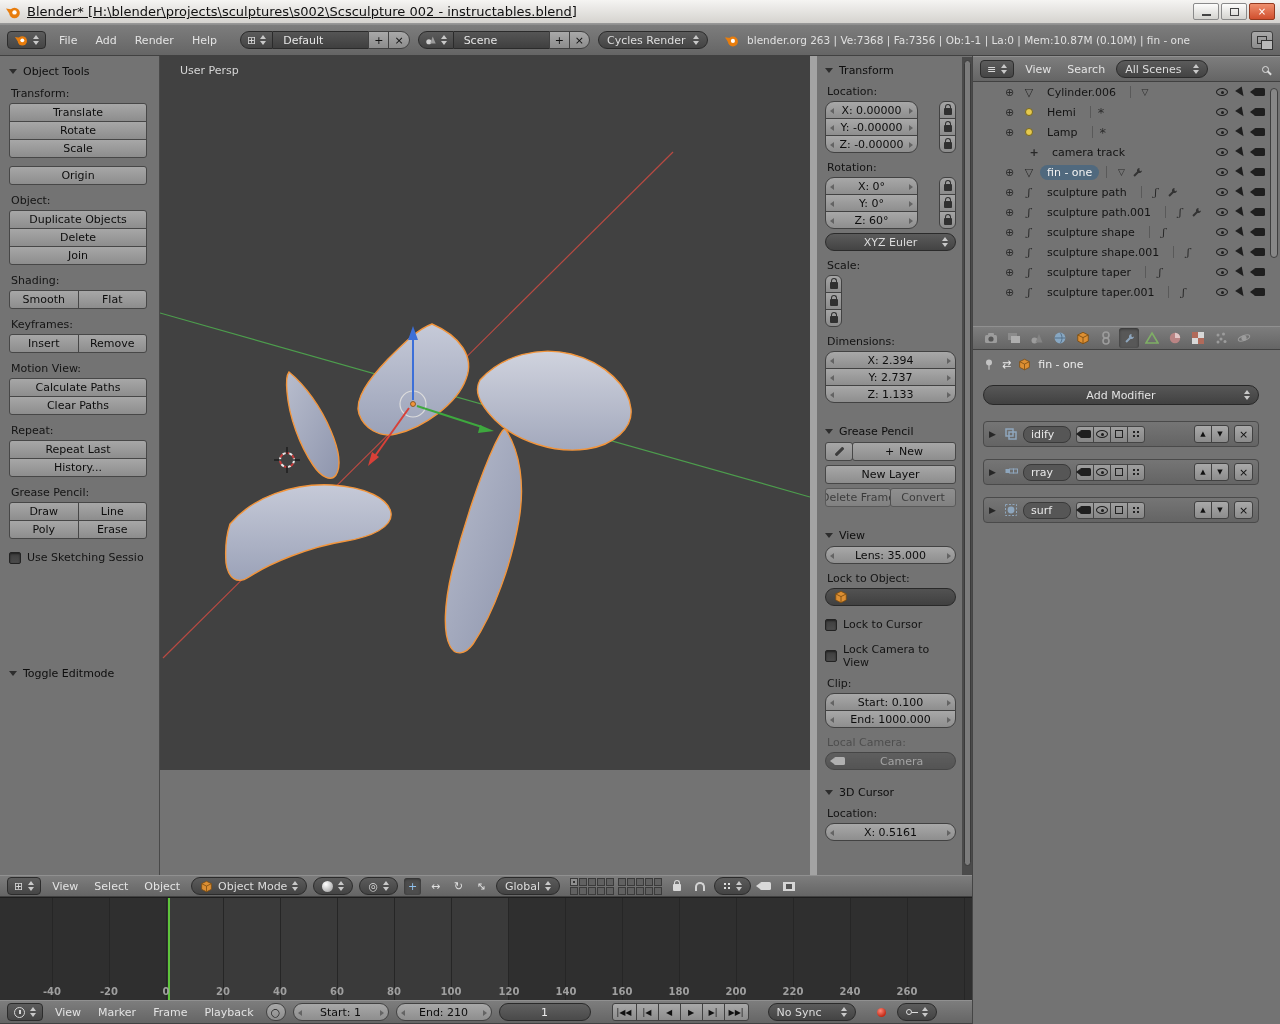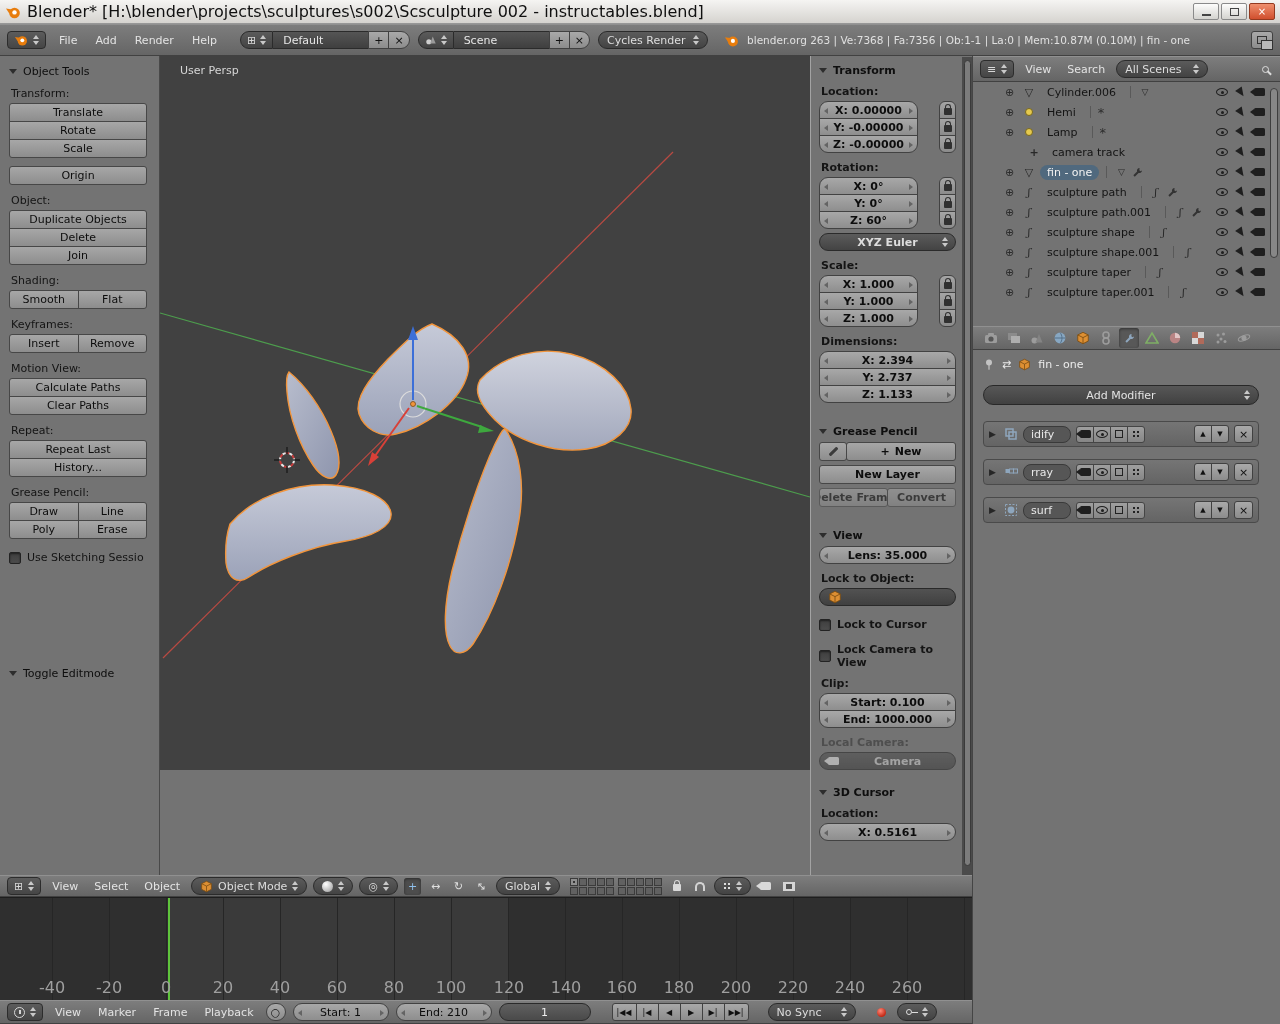--- a/index.html
+++ b/index.html
@@ -3,21 +3,21 @@
 <meta charset="utf-8">
 <style>
 *{margin:0;padding:0;box-sizing:border-box;}
 html,body{width:1280px;height:1024px;overflow:hidden;}
 body{font-family:"DejaVu Sans","Liberation Sans",sans-serif;font-size:11px;background:#737373;color:#111;}
 #win{position:relative;width:1280px;height:1024px;background:#737373;overflow:hidden;}
 .abs{position:absolute;}
 
 
 #titlebar{left:0;top:0;width:1280px;height:24px;background:linear-gradient(#f5f4f2,#d5d3cf);border-bottom:1px solid #979797;display:flex;align-items:center;padding:0 5px;gap:6px;}
-#titlebar .title{font-size:16px;color:#101010;white-space:nowrap;overflow:hidden;}
+#titlebar .title{font-size:13px;color:#101010;white-space:nowrap;overflow:hidden;text-decoration:underline;}
 .tb-btns{margin-left:auto;display:flex;gap:2px;}
 .tb-btn{width:26px;height:17px;border:1px solid #8a8a8a;border-radius:2px;background:linear-gradient(#fdfdfc,#d4d3cf);display:flex;align-items:center;justify-content:center;font-size:10px;color:#333;}
 .tb-btn.close{background:linear-gradient(#ef8f6d,#d04f2e);border-color:#933a20;color:#fff;}
 .mini-line{width:9px;height:2px;background:#444;margin-top:7px;}
 .maxi-box{width:9px;height:8px;border:1.5px solid #444;}
 
 
 .bar{background:linear-gradient(#7d7d7d,#656565);border-top:1px solid #909090;border-bottom:1px solid #414141;}
 .bar-inner{display:flex;align-items:center;height:100%;padding:0 7px;gap:8px;}
 .menu{color:#e3e3e3;padding:0 5px;white-space:nowrap;}
@@ -61,21 +61,21 @@
 .hpair.rall .tbtn:last-child{border-radius:0 3px 3px 0;}
 .chkrow{display:flex;align-items:center;gap:6px;margin-top:12px;color:#141414;}
 .chk{width:12px;height:12px;flex:0 0 12px;background:linear-gradient(#3f3f3f,#4c4c4c);border:1px solid #232323;border-radius:2px;box-shadow:inset 0 1px 2px rgba(0,0,0,.5);}
 
 
 #vpcanvas{left:160px;top:56px;width:650px;height:714px;background:#414141;overflow:hidden;}
 .vp-text{position:absolute;color:#d6d6d6;font-size:11px;white-space:nowrap;}
 .ax-label{position:absolute;font-size:10px;}
 
 
-#npanel{left:810px;top:56px;width:152px;height:819px;background:#737373;border-left:1px solid #a3a3a3;padding:5px 6px 0 8px;overflow:hidden;font-weight:bold;}
+#npanel{left:810px;top:56px;width:152px;height:819px;background:#737373;border-left:7px solid #a3a3a3;padding:5px 6px 0 8px;overflow:hidden;}
 .nlabel{margin:8px 0 3px 2px;color:#141414;}
 .nlabel.muted,.muted-txt{color:#4e4e4e;}
 .nfield{height:18px;background:linear-gradient(#a8a8a8,#8e8e8e);border:1px solid #424242;border-radius:9px;display:flex;align-items:center;justify-content:center;color:#0d0d0d;position:relative;white-space:nowrap;}
 .nfield::before{content:"";position:absolute;left:4px;top:6px;border-top:3px solid transparent;border-bottom:3px solid transparent;border-right:4px solid rgba(0,0,0,.35);}
 .nfield::after{content:"";position:absolute;right:4px;top:6px;border-top:3px solid transparent;border-bottom:3px solid transparent;border-left:4px solid rgba(0,0,0,.35);}
 .fstack .nfield{border-radius:0;}
 .fstack .nfield + .nfield{margin-top:-1px;}
 .fstack .nfield:first-child{border-radius:9px 9px 0 0;}
 .fstack .nfield:last-child{border-radius:0 0 9px 9px;}
 .lockrow{display:flex;gap:21px;}
@@ -133,21 +133,21 @@
 .layers{display:flex;gap:4px;margin-left:4px;}
 .lgrp{display:grid;grid-template-columns:repeat(5,8px);grid-auto-rows:8px;gap:1px;}
 .lcell{background:#616161;border:1px solid #3b3b3b;}
 .lcell.on{background:radial-gradient(#353535 30%,#8f8f8f 34%);}
 
 
 #timeline{left:0;top:897px;width:972px;height:103px;background:#2f2f2f;border-top:1px solid #1e1e1e;overflow:hidden;}
 .tl-range{position:absolute;left:169px;top:0;width:340px;height:103px;background:#3a3a3a;}
 .tl-grid{position:absolute;left:52px;top:0;right:0;height:103px;background:repeating-linear-gradient(to right,#262626 0 1px,transparent 1px 57px);}
 .tl-frame{position:absolute;left:168px;top:0;width:2px;height:103px;background:#5fc43c;}
-.tl-ticks span{position:absolute;bottom:3px;color:#9f9f9f;font-size:16px;transform:translateX(-50%);}
+.tl-ticks span{position:absolute;bottom:3px;color:#9f9f9f;font-size:10px;transform:translateX(-50%);font-weight:bold;}
 #tfooter{left:0;top:1000px;width:972px;height:24px;}
 .pgroup{display:flex;}
 .pbtn{min-width:23px;height:18px;background:linear-gradient(#a9a9a9,#8c8c8c);border:1px solid #414141;color:#111;display:inline-flex;align-items:center;justify-content:center;font-size:8px;padding:0 4px;border-radius:0;}
 .pgroup .pbtn + .pbtn{margin-left:-1px;}
 .pgroup .pbtn:first-child{border-radius:3px 0 0 3px;}
 .pgroup .pbtn:last-child{border-radius:0 3px 3px 0;}
 .tl-field{width:96px;}
 .cur-frame{height:18px;width:92px;background:linear-gradient(#606060,#4a4a4a);border:1px solid #2a2a2a;border-radius:9px;color:#eee;display:inline-flex;align-items:center;justify-content:center;}
 
 
@@ -449,31 +449,20 @@
     </div>
     <div class="ddf">
         <span>XYZ Euler</span>
         <span class="ud" style="position:absolute;right:7px;">
           <i class="up"></i>
           <i class="dn"></i>
         </span>
       </div>
     <div class="nlabel">Scale:</div>
     <div class="lockrow">
-      <div class="fstack" style="flex:1;">
-        <div class="nfield">
-            <span>X: 1.000</span>
-          </div>
-        <div class="nfield">
-            <span>Y: 1.000</span>
-          </div>
-        <div class="nfield">
-            <span>Z: 1.000</span>
-          </div>
-      </div>
       <div class="lockcol">
         <span class="lockbtn">
             <span class="icon-lock"></span>
           </span>
         <span class="lockbtn">
             <span class="icon-lock"></span>
           </span>
         <span class="lockbtn">
             <span class="icon-lock"></span>
           </span>

